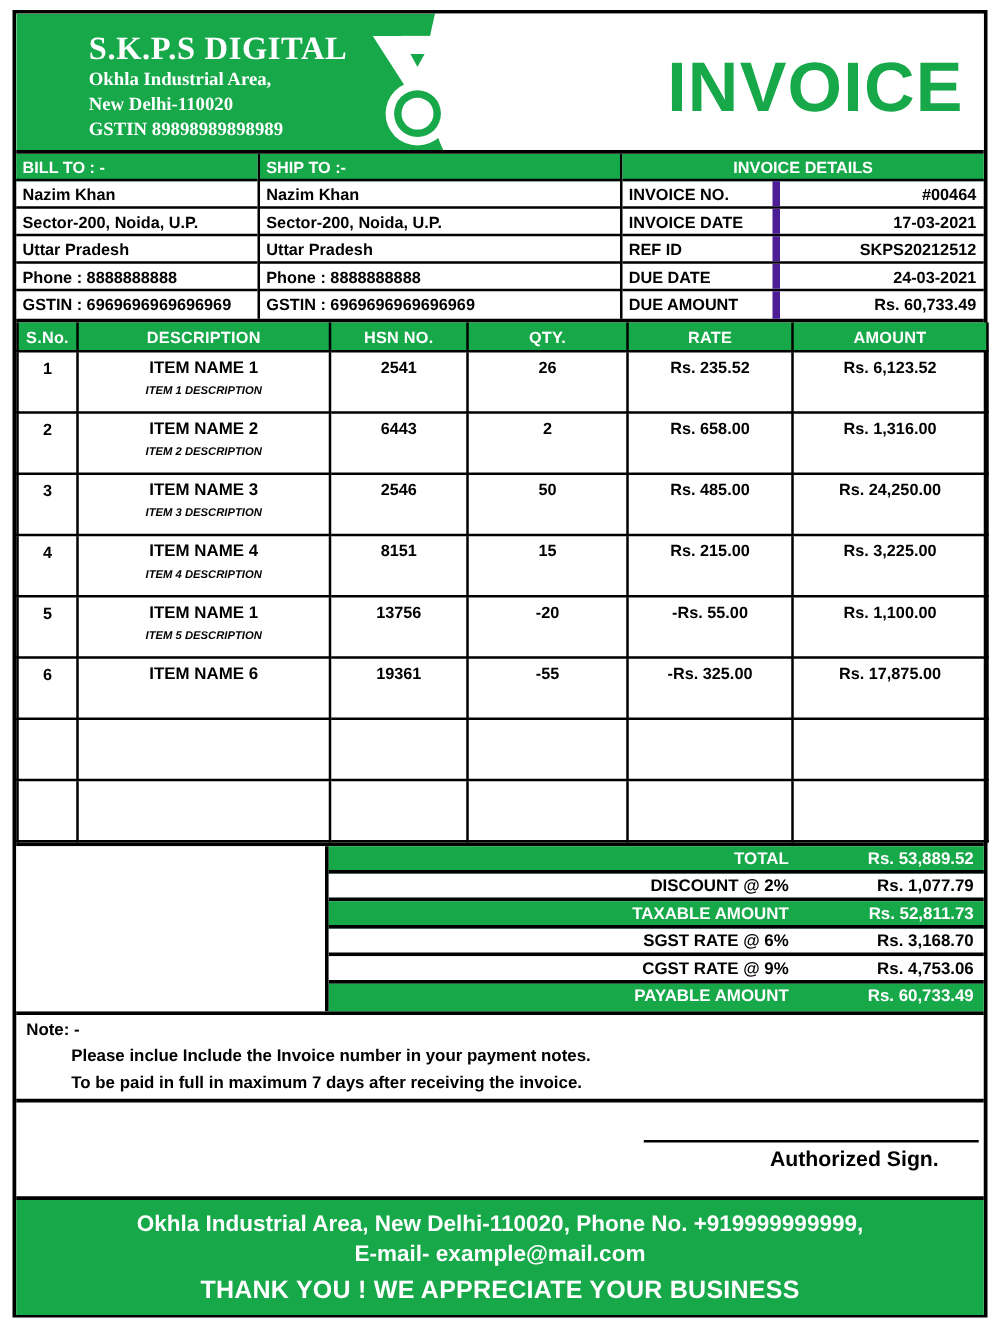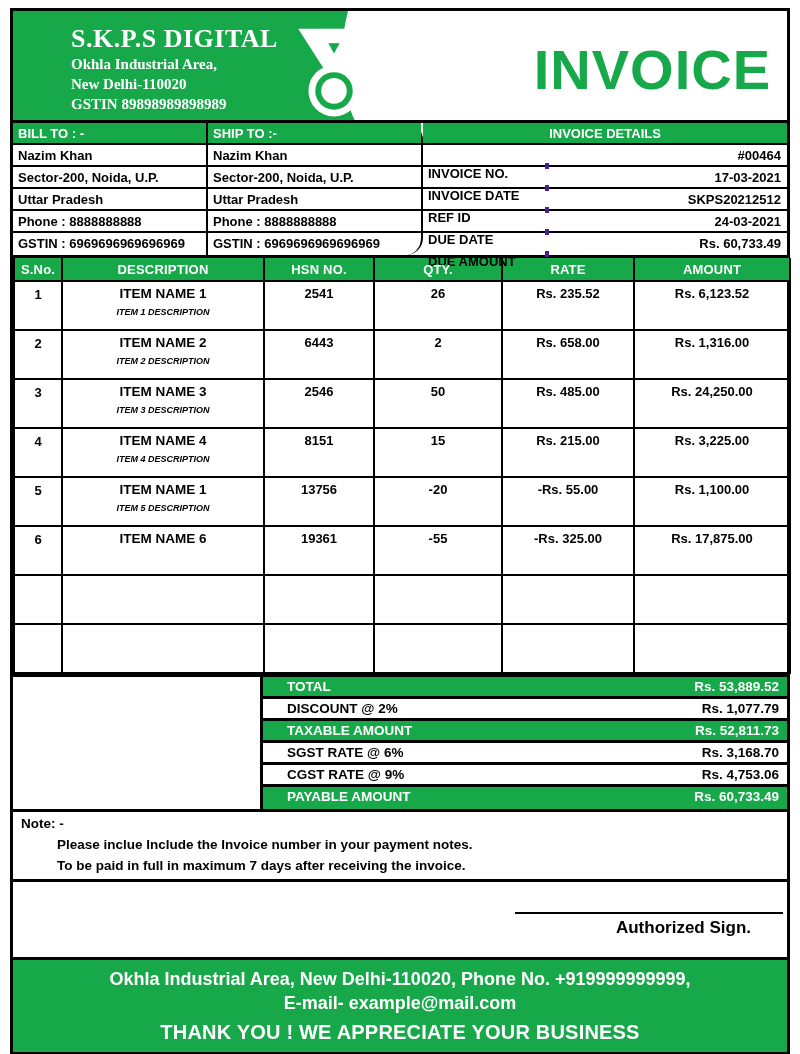--- a/index.html
+++ b/index.html
@@ -82,21 +82,21 @@
   
   .parties {
     display: flex;
     width: 100%;
     border-bottom: 3px solid #000;
   }
   .party-col {
     width: 195px;
     border-right: 2px solid #000;
   }
-  .party-col.ship { width: 215px; border-radius: 17px; }
+  .party-col.ship { width: 290px; }
   .details-col { flex: 1; }
 
   .cap-green {
     background: #17a84a;
     color: #ffffff;
     font-size: 13px;
     font-weight: bold;
     padding: 3px 5px;
     border-bottom: 2px solid #000;
     height: 22px;
@@ -121,23 +121,22 @@
     border-bottom: 2px solid #000;
     height: 22px;
   }
   .drow.last { border-bottom: none; }
   .dlabel {
     width: 126px;
     font-size: 13px;
     font-weight: bold;
     padding: 3px 5px;
     line-height: 16px;
-    border-right: 4px solid #4c1d95;
+    border-right: 6px solid #4c1d95;
     white-space: nowrap;
-    margin-top: 18px;
   }
   .dvalue {
     flex: 1;
     font-size: 13px;
     font-weight: bold;
     padding: 3px 6px;
     line-height: 16px;
     text-align: right;
     white-space: nowrap;
   }
@@ -199,21 +198,21 @@
     flex: 1;
   }
   .trow {
     display: flex;
     height: 22px;
     border-bottom: 3px solid #000;
   }
   .trow.last { border-bottom: none; }
   .trow .tlabel {
     flex: 1;
-    text-align: left;
+    text-align: right;
     font-size: 13.5px;
     font-weight: bold;
     line-height: 19px;
     padding-left: 24px;
   }
   .trow .tvalue {
     width: 156px;
     text-align: right;
     font-size: 13.5px;
     font-weight: bold;

